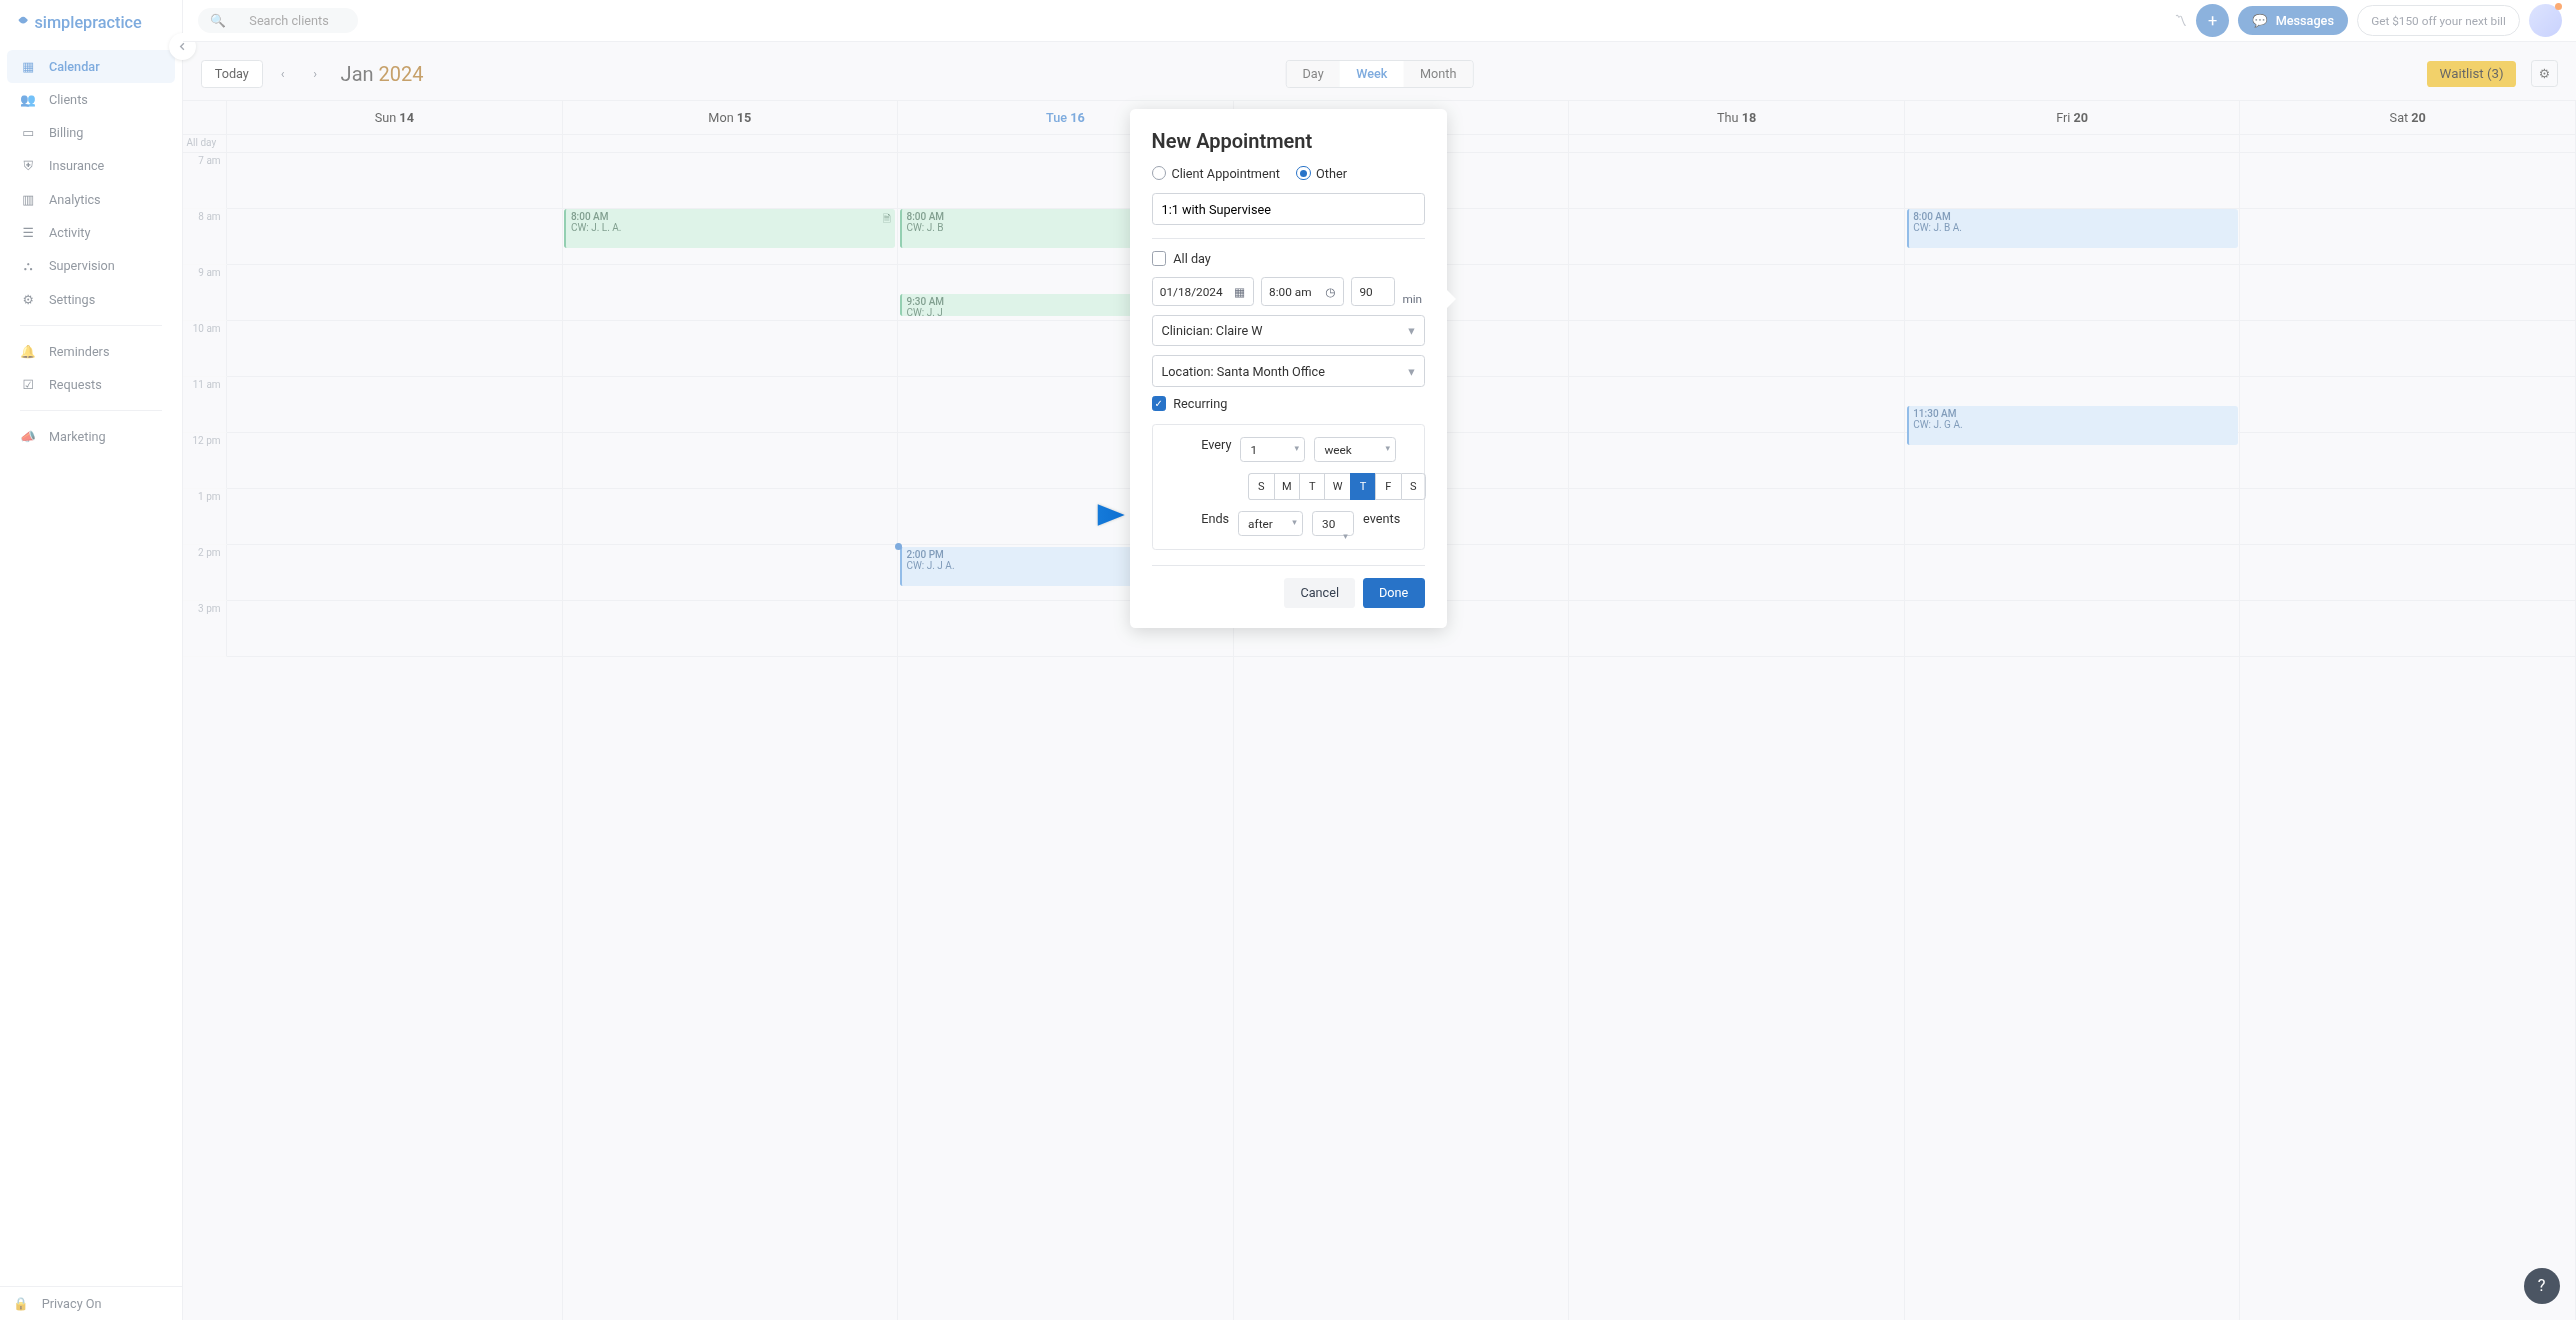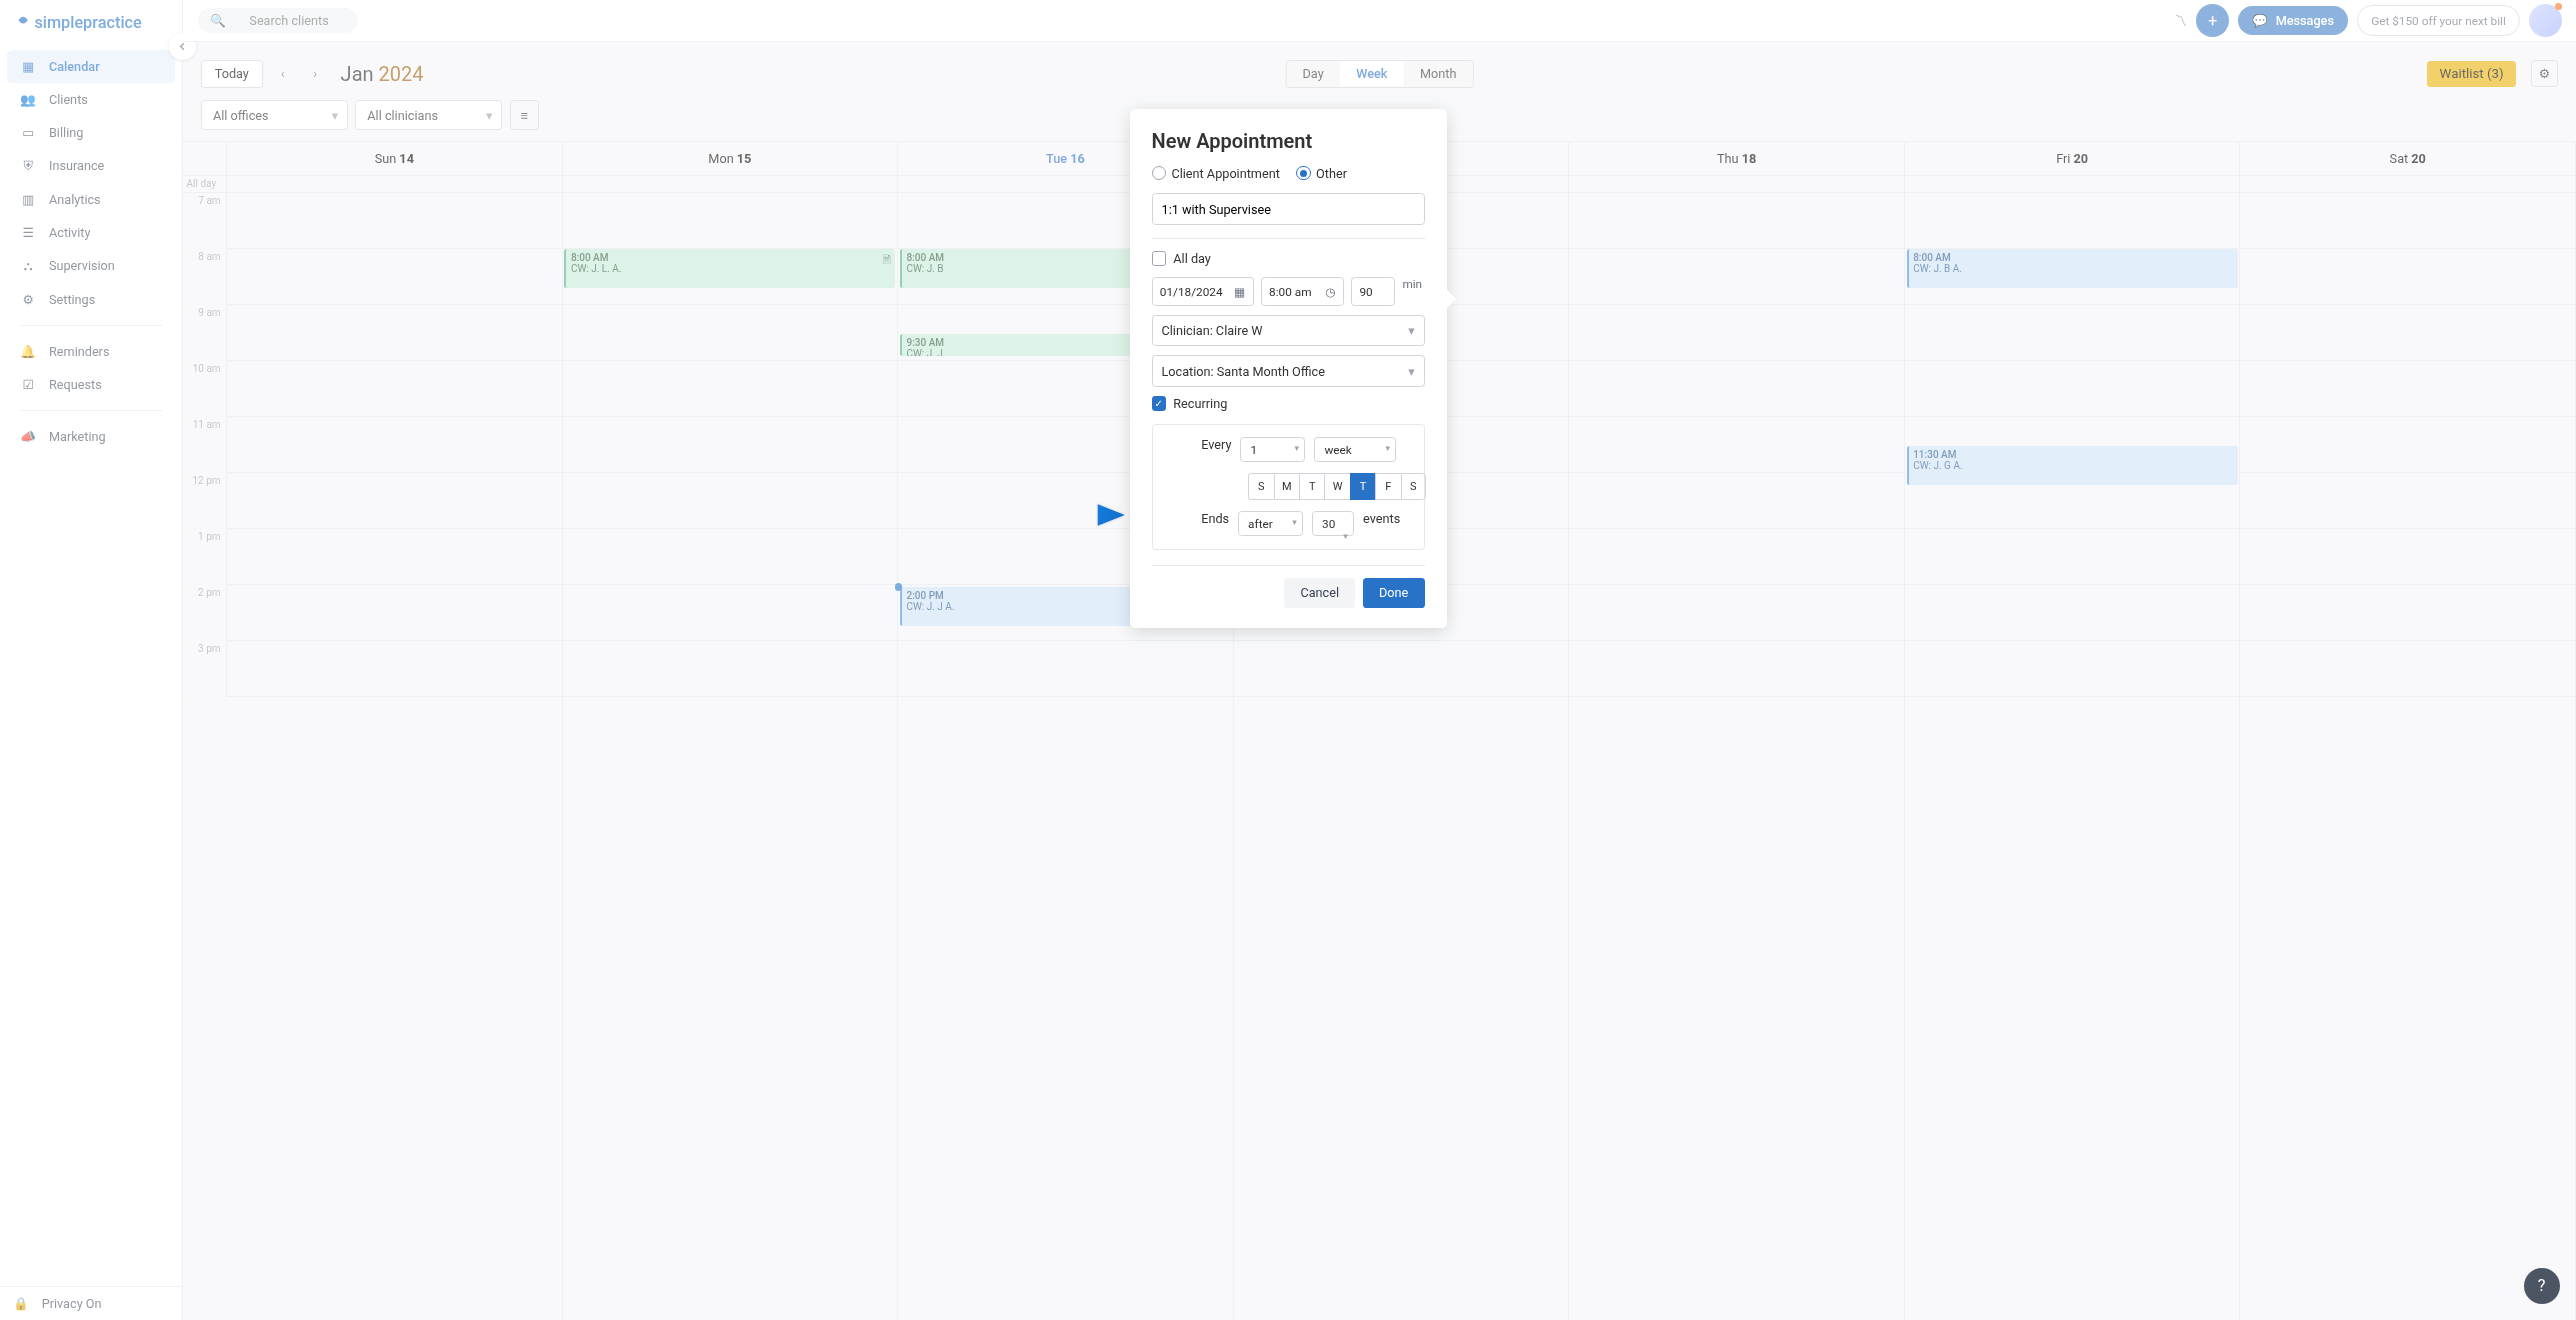--- a/index.html
+++ b/index.html
@@ -65,21 +65,21 @@
 .radio-row { display: flex; gap: 16.3px; margin-bottom: 12.7px; }
 .radio-item { display: flex; align-items: center; gap: 5.4px; font-size: 12.7px; }
 .radio { width: 14.5px; height: 14.5px; border: 1.8px solid #9ca3af; border-radius: 50%; display: inline-block; }
 .radio.checked { border-color: #2873c8; display: flex; align-items: center; justify-content: center; }
 .radio.checked::after { content: ''; width: 7.3px; height: 7.3px; background: #2873c8; border-radius: 50%; }
 .text-input { width: 100%; border: 0.9px solid #d1d5db; border-radius: 3.6px; padding: 7.3px 9px; font-size: 12.7px; margin-bottom: 12.7px; }
 .modal-divider { height: 0.9px; background: #e5e7eb; margin: 0 0 12.7px; }
 .check-row { display: flex; align-items: center; gap: 7.3px; margin-bottom: 11px; font-size: 12.7px; }
 .checkbox { width: 14.5px; height: 14.5px; border: 0.9px solid #9ca3af; border-radius: 2.7px; display: inline-flex; align-items: center; justify-content: center; }
 .checkbox.checked { background: #2873c8; border-color: #2873c8; color: #fff; font-size: 10px; }
-.datetime-row { display: flex; gap: 7.3px; align-items: flex-start; margin-bottom: 9px; }
+.datetime-row { display: flex; gap: 7.3px; align-items: flex-end; margin-bottom: 9px; }
 .dt-input { border: 0.9px solid #d1d5db; border-radius: 3.6px; padding: 6.3px 7.3px; font-size: 11.8px; display: flex; align-items: center; gap: 5.4px; }
 .dt-input.date { width: 102px; }
 .dt-input.time { width: 83px; }
 .dt-input.dur { width: 44px; }
 .min-label { font-size: 11.8px; color: #6b7280; }
 .select-full { border: 0.9px solid #d1d5db; border-radius: 3.6px; padding: 7.3px 9px; font-size: 12.7px; margin-bottom: 9px; display: flex; justify-content: space-between; align-items: center; cursor: pointer; }
 .recurring-box { border: 0.9px solid #e5e7eb; border-radius: 3.6px; padding: 12.7px; margin-bottom: 14.5px; margin-top: 12.7px; }
 .recur-row { display: flex; align-items: flex-start; gap: 9px; margin-bottom: 11px; font-size: 12.7px; margin-left: 36px; }
 .recur-row:last-child { margin-bottom: 0; }
 .mini-select { border: 0.9px solid #d1d5db; border-radius: 3.6px; padding: 4.5px 22px 4.5px 9px; font-size: 11.8px; position: relative; cursor: pointer; }
@@ -199,25 +199,20 @@
       </div>
       <div class="view-switch">
         <div class="view-item">Day</div>
         <div class="view-item active">Week</div>
         <div class="view-item">Month</div>
       </div>
       <button class="waitlist-btn">Waitlist (3)</button>
       <div class="gear-cal">⚙</div>
     </div>
 
-    <div class="filters">
-      <div class="filter-select" style="width:147px">All offices</div>
-      <div class="filter-select" style="width:147px">All clinicians</div>
-      <div class="filter-btn">≡</div>
-    </div>
 
     <div class="calendar-grid">
       <div class="day-headers">
         <div class="time-col-head"></div>
         <div class="day-head"><span>Sun</span> <b>14</b></div>
         <div class="day-head"><span>Mon</span> <b>15</b></div>
         <div class="day-head today"><span>Tue</span> <b>16</b></div>
         <div class="day-head"><span>Wed</span> <b>17</b></div>
         <div class="day-head"><span>Thu</span> <b>18</b></div>
         <div class="day-head"><span>Fri</span> <b>20</b></div>

